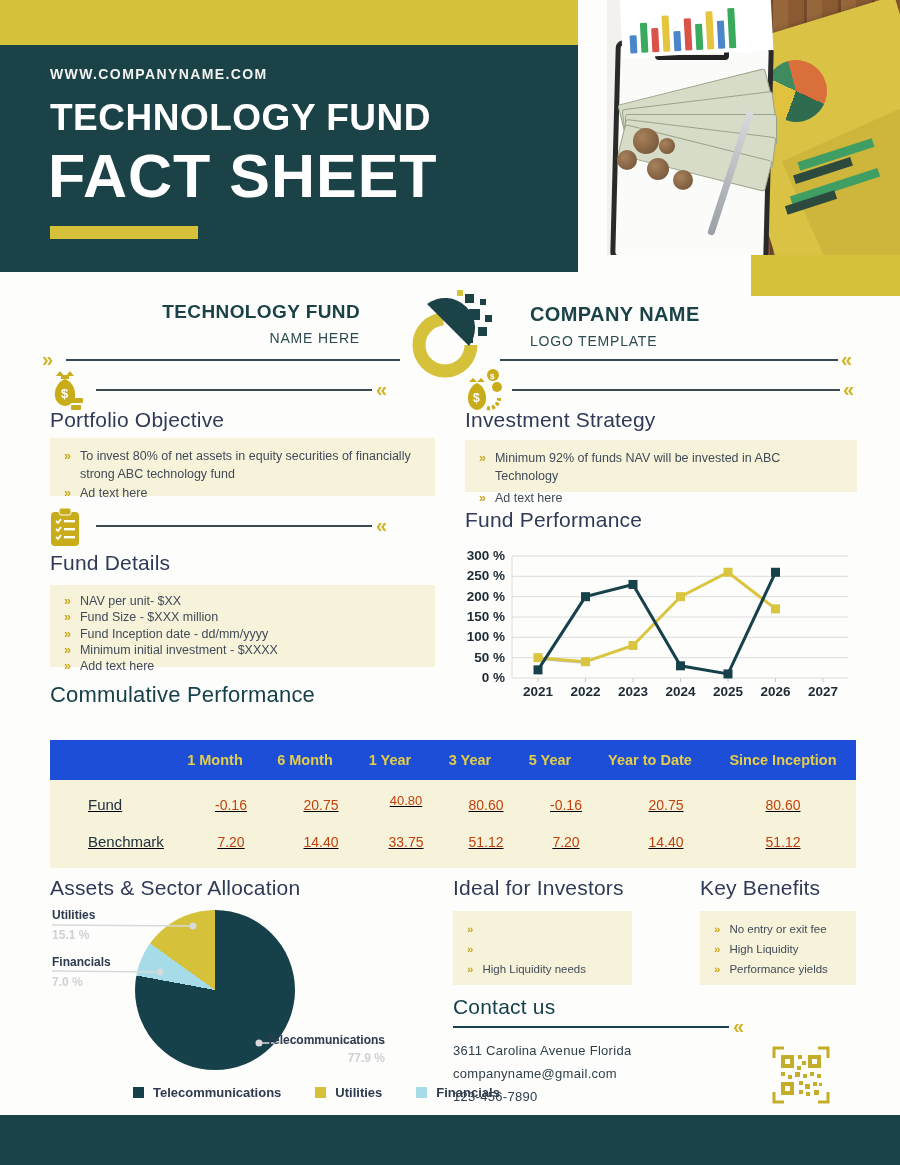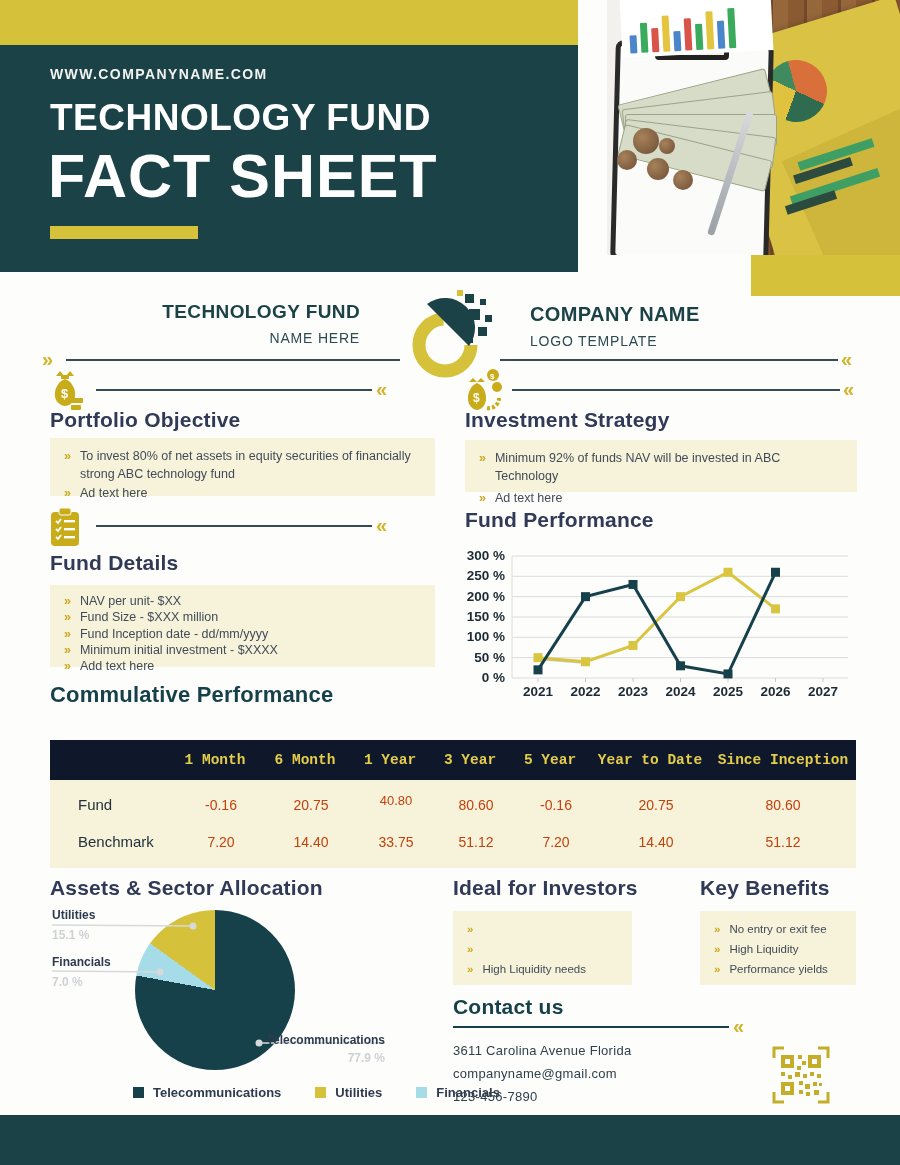--- a/index.html
+++ b/index.html
@@ -35,30 +35,30 @@
   .ph-pen{position:absolute;left:120px;top:108px;width:7px;height:130px;background:linear-gradient(#d8dadc,#9aa0a6);border-radius:3px;transform:rotate(18deg);}
   
   .brand-left{left:40px;top:301px;width:320px;text-align:right;}
   .brand-right{left:530px;top:303px;width:320px;text-align:left;}
   .brand-title{font-size:19px;font-weight:700;color:#1b4347;letter-spacing:0.4px;}
   .brand-sub{font-size:14px;font-weight:500;color:#2c4a50;letter-spacing:0.8px;margin-top:7px;}
   .logo-svg{left:405px;top:290px;}
   .chev{color:#d1b52a;font-weight:700;}
   .chev-big{font-size:20px;}
   .d-line{height:2px;background:#3a4a52;}
-  .section-h{font-size:21px;font-weight:700;color:#303a56;letter-spacing:0.2px;}
+  .section-h{font-size:21px;font-weight:400;color:#303a56;letter-spacing:0.2px;}
   .section-h.teal{color:#17414a;}
   .section-h.big{font-size:22px;}
   .cream-box{background:#f7f3db;padding:10px 14px;box-sizing:border-box;}
   .bullet{display:flex;gap:9px;color:#414b57;}
   .bullet .bchev{color:#c9a81f;font-weight:700;flex:0 0 auto;}
   
-  .pt-head{display:grid;grid-template-columns:120px 90px 90px 80px 80px 80px 120px 1fr;background:#0f172a;height:40px;align-items:center;font-family:Liberation Mono, monospace;}
+  .pt-head{display:grid;grid-template-columns:120px 90px 90px 80px 80px 80px 120px 1fr;background:#1d4ed8;height:40px;align-items:center;}
   .pt-head span{color:#e3cd49;font-size:14.5px;font-weight:700;text-align:center;}
-  .pt-body{background:#f7f3db;padding:6px 6px 8px;}
+  .pt-body{background:#f7f3db;padding:6px 16px 8px;text-decoration:underline;}
   .pt-row{display:grid;grid-template-columns:120px 90px 90px 80px 80px 80px 120px 1fr;height:37px;align-items:center;}
   .pt-row .rlabel{text-align:left;padding-left:22px;font-size:15px;color:#22313c;}
   .pt-row .val{text-align:center;font-size:14px;color:#c2410c;}
   
   .chart{left:455px;top:548px;width:405px;height:160px;}
   .chart .ylab{position:absolute;left:0;width:50px;text-align:right;font-size:13.5px;font-weight:600;color:#1d2a33;}
   .chart .xlab{position:absolute;top:136px;width:60px;text-align:center;font-size:13.5px;font-weight:600;color:#1d2a33;}
   
   .pie{left:135px;top:910px;width:160px;height:160px;border-radius:50%;}
   .alloc-name{font-size:12px;font-weight:700;color:#2e3a4e;}

